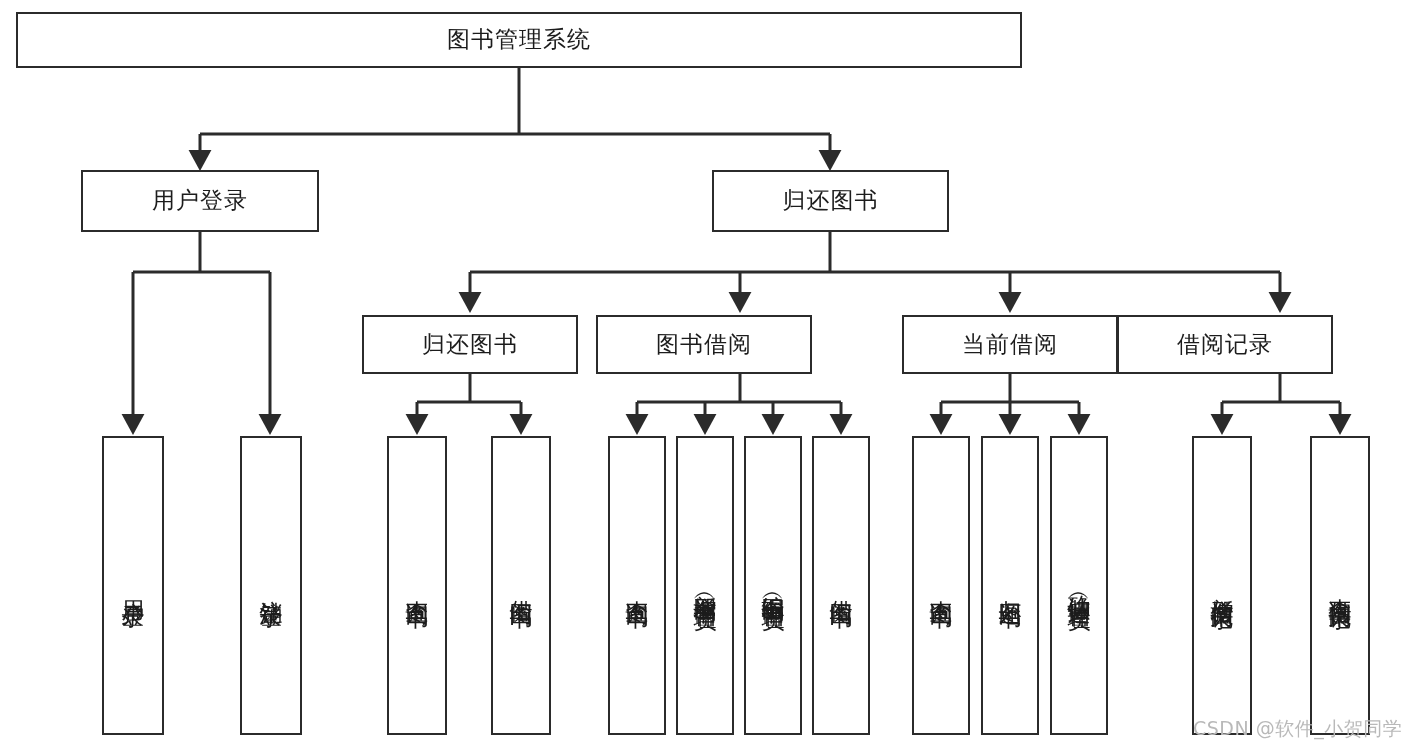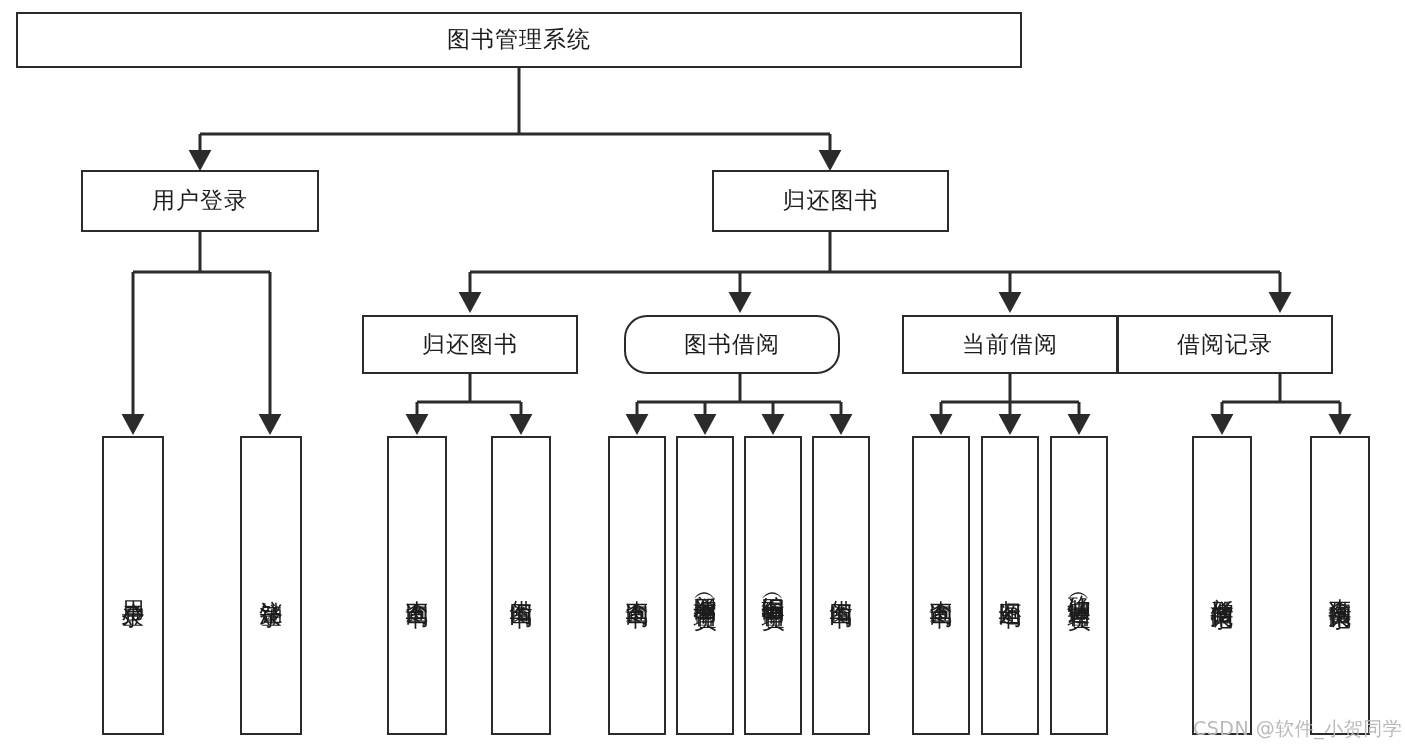--- a/index.html
+++ b/index.html
@@ -133,21 +133,21 @@
   <div class="node h" style="left:81px; top:170px; width:238px; height:62px;">
     <span class="label">用户登录</span>
   </div>
   <div class="node h" style="left:712px; top:170px; width:237px; height:62px;">
     <span class="label">归还图书</span>
   </div>
 
   <div class="node h" style="left:362px; top:315px; width:216px; height:59px;">
     <span class="label">归还图书</span>
   </div>
-  <div class="node h" style="left:624px; top:315px; width:216px; height:59px;border-radius:23px;">
+  <div class="node h" style="left:596px; top:315px; width:216px; height:59px;">
     <span class="label">图书借阅</span>
   </div>
   <div class="node h" style="left:902px; top:315px; width:216px; height:59px;">
     <span class="label">当前借阅</span>
   </div>
   <div class="node h" style="left:1117px; top:315px; width:216px; height:59px;">
     <span class="label">借阅记录</span>
   </div>
 
   <div class="node v" style="left:102px; top:436px; width:62px; height:299px;">

